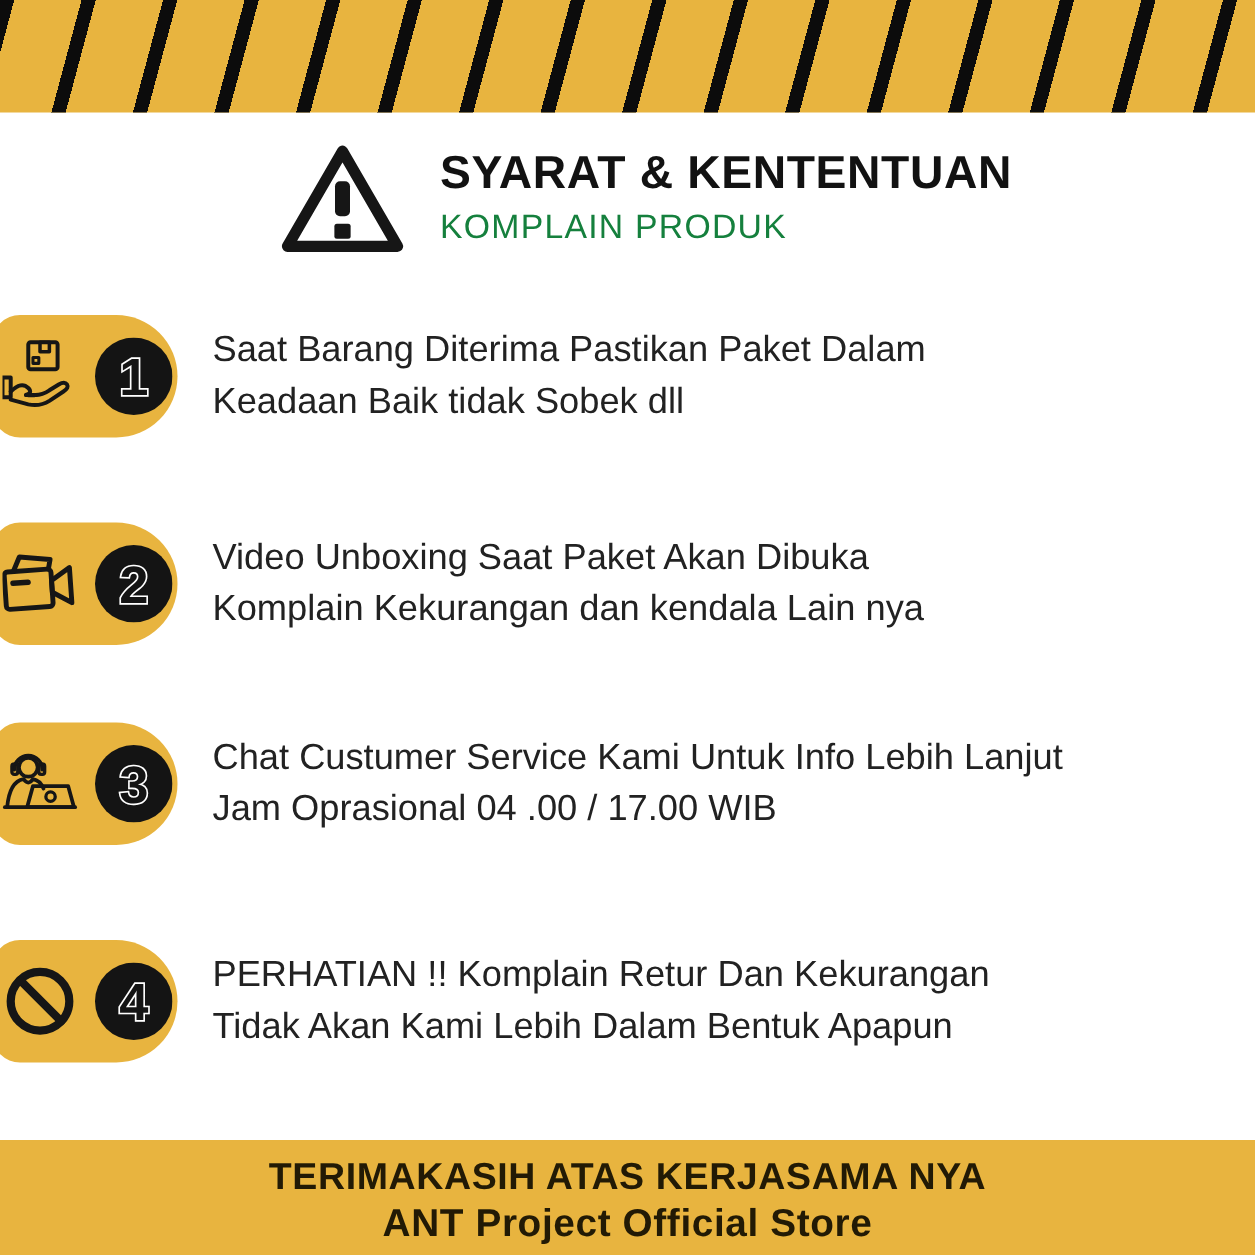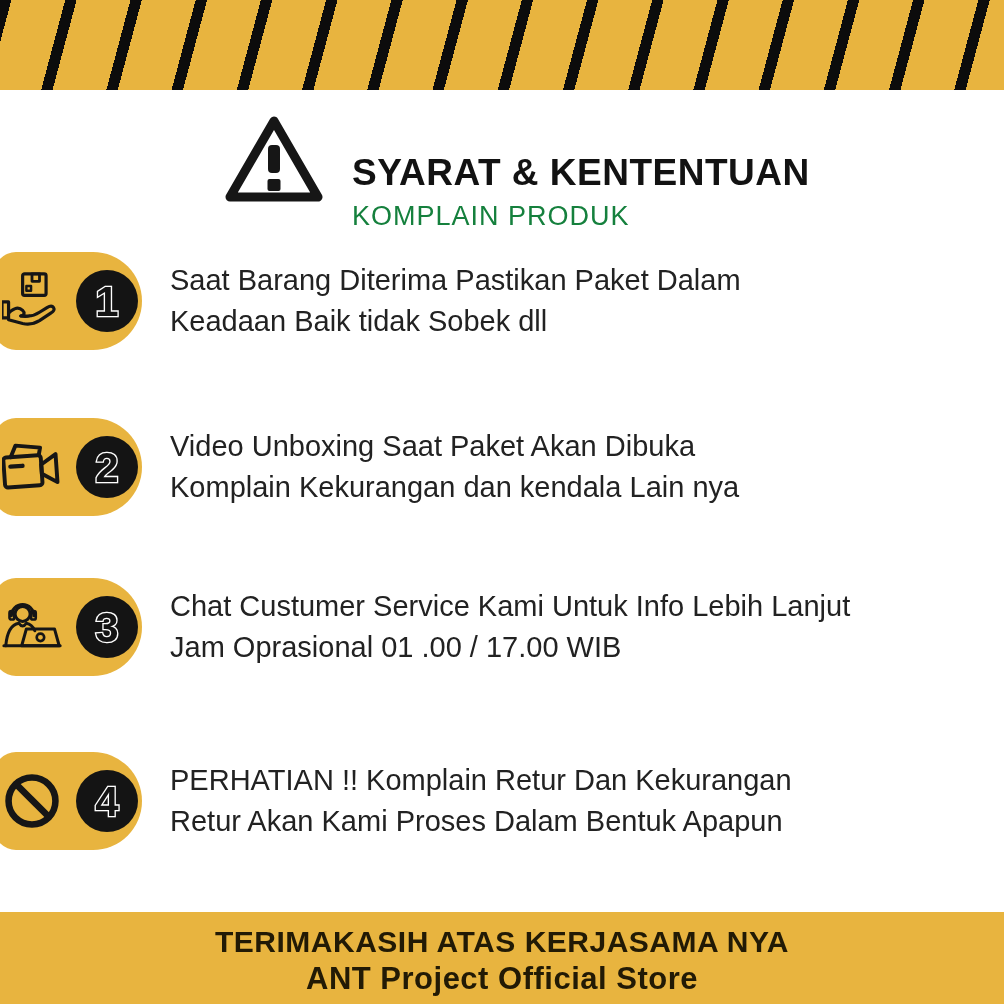--- a/index.html
+++ b/index.html
@@ -14,21 +14,21 @@
   
   .hazard{
     position:absolute;left:0;top:0;width:1004px;height:90px;
     background-color:#E8B43F;
     background-image:repeating-linear-gradient(105deg,#0c0c0c 0 11px,transparent 11px 63px);
   }
 
   
   .header{position:absolute;left:0;top:0;width:1004px;}
   .warn-icon{position:absolute;left:222px;top:112px;width:104px;height:94px;}
-  .titles{position:absolute;left:352px;top:118px;margin-top:35px;}
+  .titles{position:absolute;left:352px;top:118px;}
   .title{
     margin:0;font-size:37px;line-height:40px;font-weight:bold;
     letter-spacing:.5px;color:#121212;
   }
   .subtitle{
     margin-top:8px;font-size:27px;line-height:30px;font-weight:400;
     letter-spacing:1px;color:#15803d;
   }
 
   
@@ -142,40 +142,40 @@
       </svg>
       <div class="numwrap">
         <svg class="num-svg" viewBox="0 0 62 62">
           <circle cx="31" cy="31" r="31" fill="#141414"></circle>
           <text x="31" y="46" text-anchor="middle">3</text>
         </svg>
       </div>
     </div>
     <div class="lines">
       <div>Chat Custumer Service Kami Untuk Info Lebih Lanjut</div>
-      <div>Jam Oprasional 01 .00 / 17.00 WIB</div>
+      <div>Jam Oprasional 04 .00 / 17.00 WIB</div>
     </div>
   </section>
 
   <section class="row row4">
     <div class="pill">
       <svg class="item-icon" viewBox="0 0 64 64">
         <circle class="ln" cx="32" cy="32" r="25" stroke-width="7"></circle>
         <path class="ln" stroke-width="7" d="M15 14 L50 49"></path>
       </svg>
       <div class="numwrap">
         <svg class="num-svg" viewBox="0 0 62 62">
           <circle cx="31" cy="31" r="31" fill="#141414"></circle>
           <text x="31" y="46" text-anchor="middle">4</text>
         </svg>
       </div>
     </div>
     <div class="lines">
       <div>PERHATIAN !! Komplain Retur Dan Kekurangan</div>
-      <div>Retur Akan Kami Proses Dalam Bentuk Apapun</div>
+      <div>Tidak Akan Kami Lebih Dalam Bentuk Apapun</div>
     </div>
   </section>
 
   <footer class="footer">
     <div class="footer-line1">TERIMAKASIH ATAS KERJASAMA NYA</div>
     <div class="footer-line2">ANT Project Official Store</div>
   </footer>
 
 </div>
 

